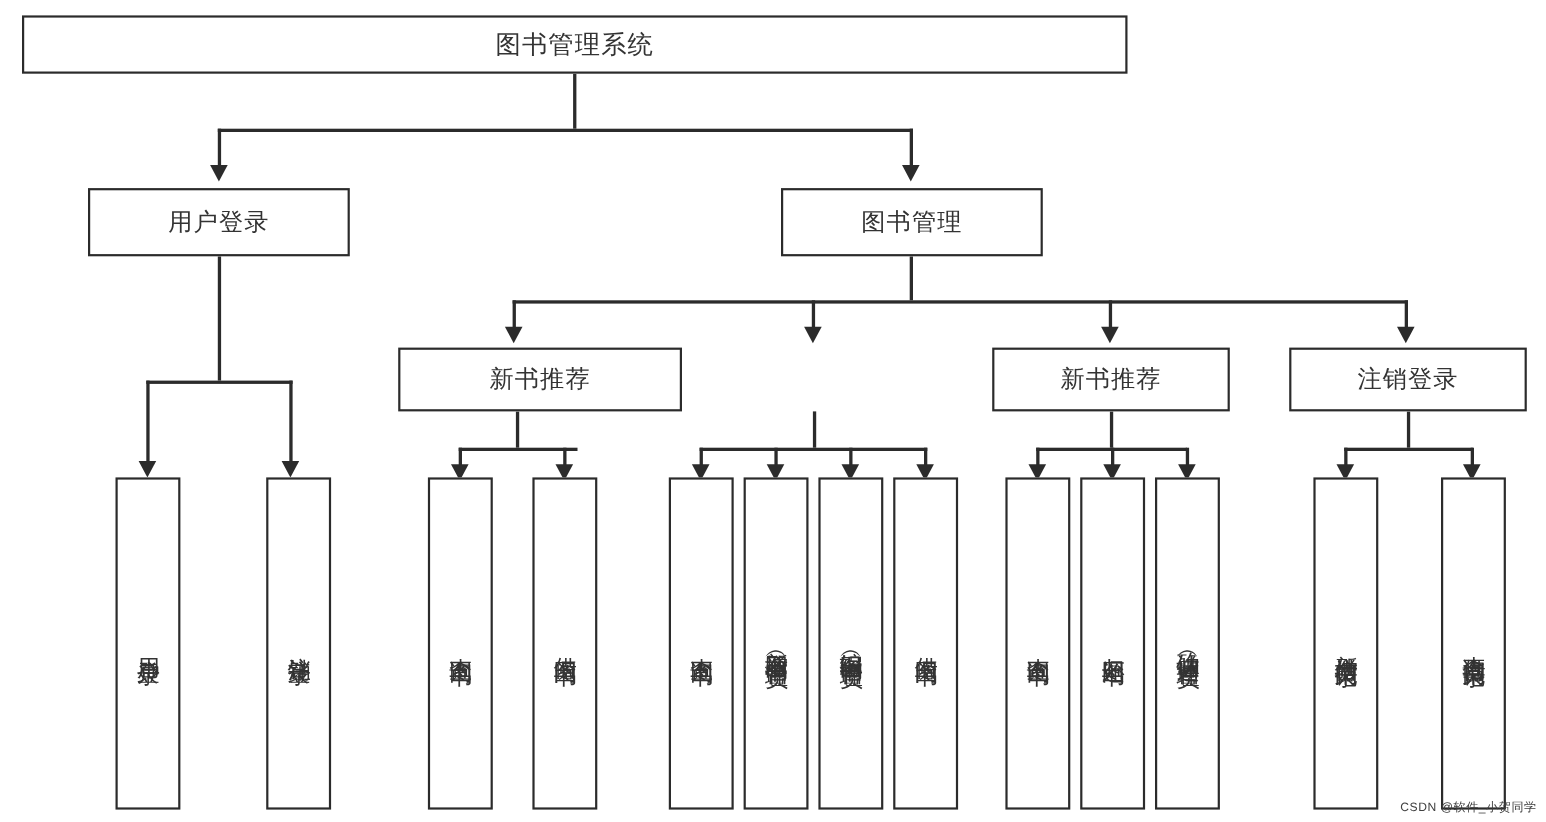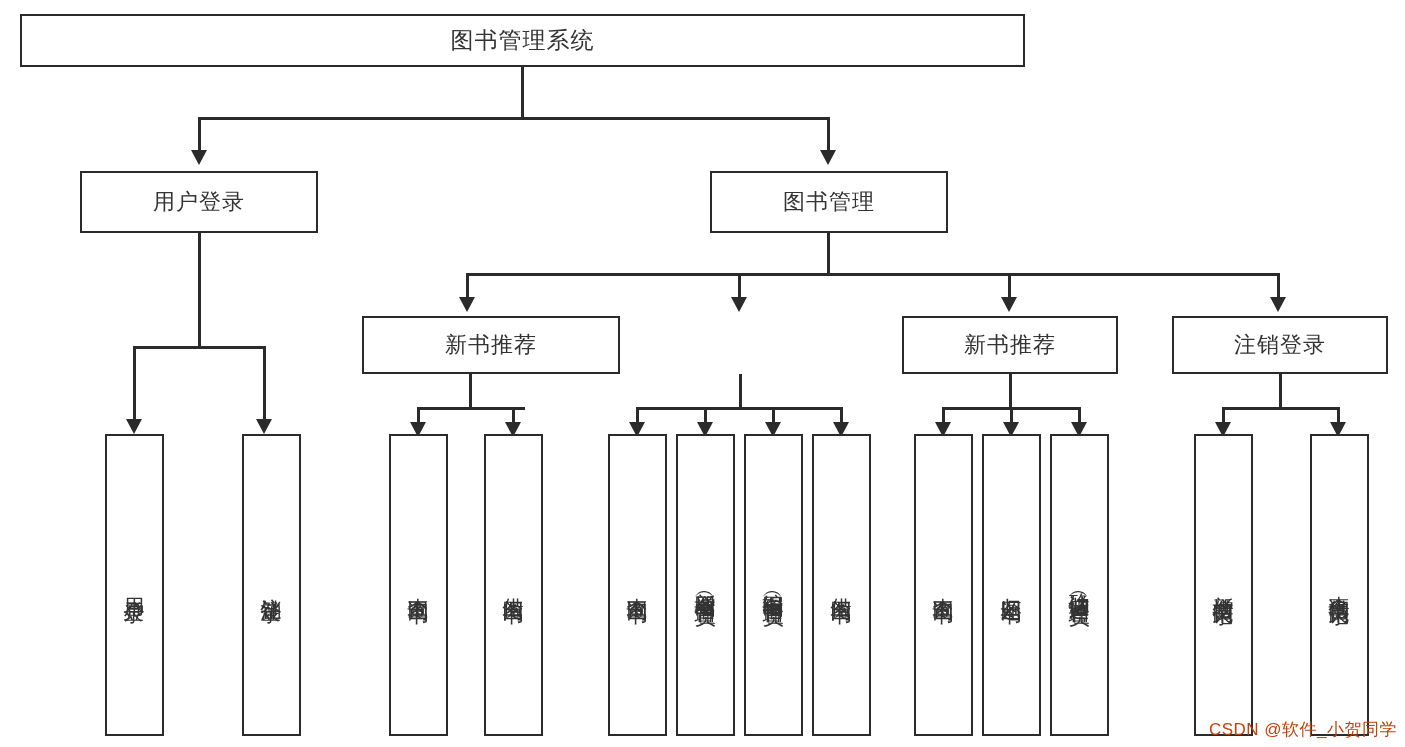--- a/index.html
+++ b/index.html
@@ -64,22 +64,22 @@
     height: 0;
     border-left: 8px solid transparent;
     border-right: 8px solid transparent;
     border-top: 15px solid #2b2b2b;
     z-index: 2;
   }
   #watermark {
     position: absolute;
     right: 8px;
     bottom: 6px;
-    font-size: 17px;
-    color: #c2410c;
+    font-size: 11px;
+    color: #404040;
     letter-spacing: 0.5px;
     z-index: 5;
     white-space: nowrap;
   }
 </style>
 </head>
 <body>
 
 <div id="canvas">
 

